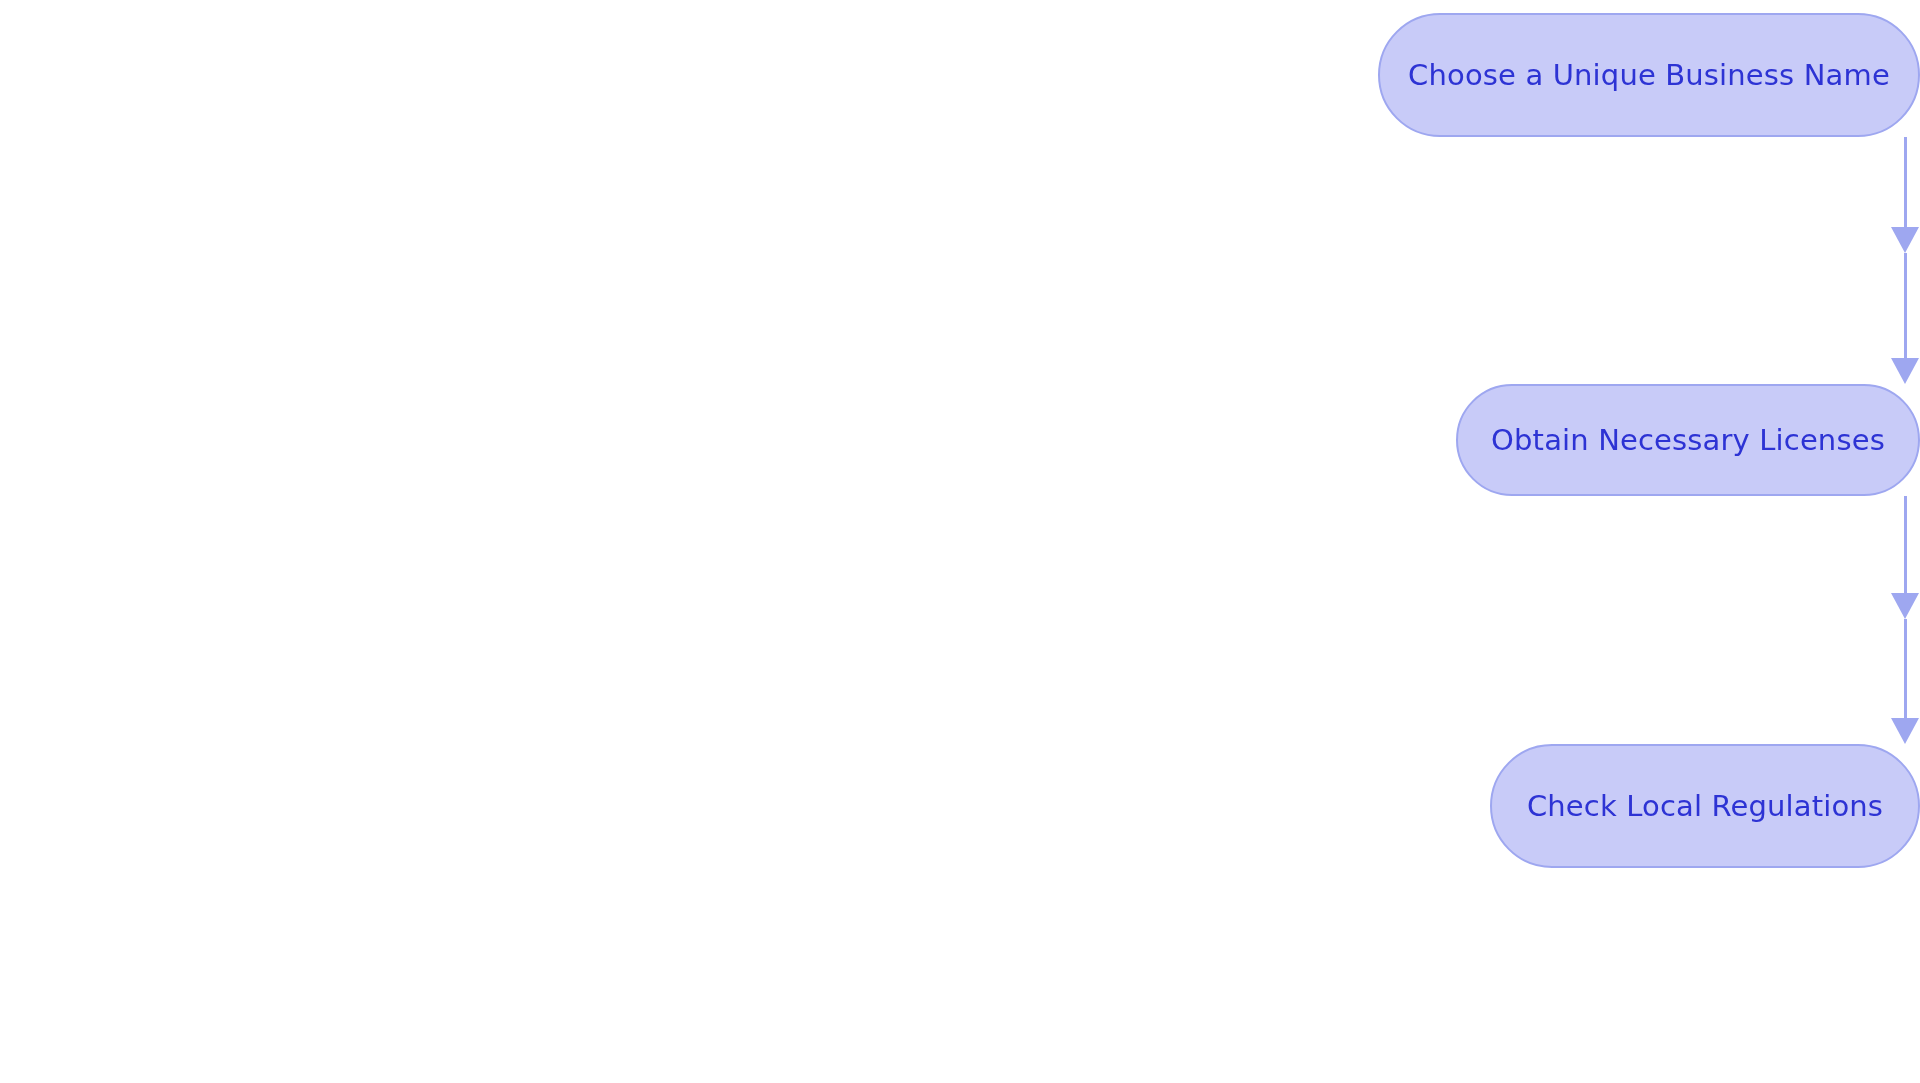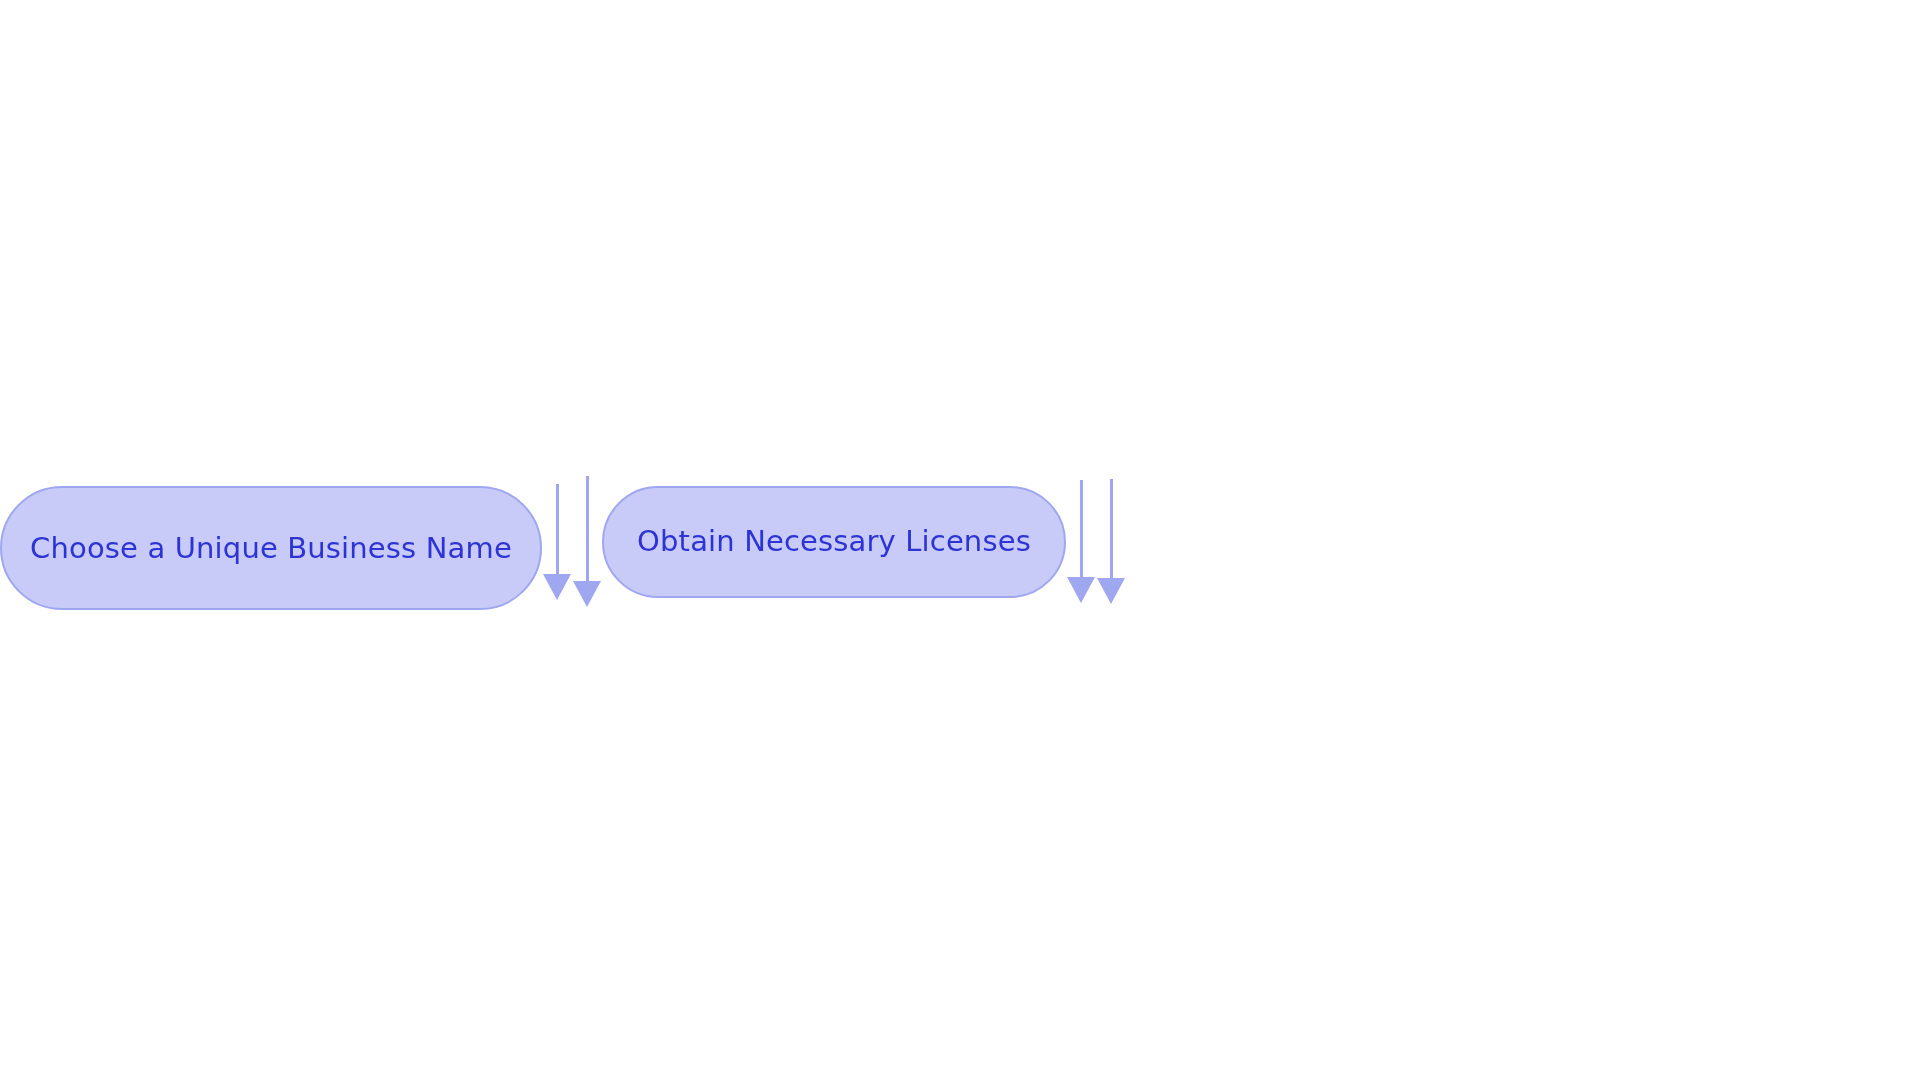--- a/index.html
+++ b/index.html
@@ -22,22 +22,22 @@
     background: #ffffff;
   }
 
   .flow-column {
     position: absolute;
     left: 0;
     top: 0;
     width: 1920px;
     height: 1083px;
     display: flex;
-    flex-direction: row;
-    align-items: center;
+    flex-direction: column;
+    align-items: flex-end;
   }
 
   .node {
     box-sizing: border-box;
     display: flex;
     align-items: center;
     justify-content: center;
     background: #c8cbf8;
     border: 2px solid #9ea7f0;
     border-radius: 999px;
@@ -110,15 +110,18 @@
       <div class="connector-stem"></div>
       <div class="connector-head"></div>
     </div>
 
 
     <div class="connector" style="height:125px;">
       <div class="connector-stem"></div>
       <div class="connector-head"></div>
     </div>
 
+    <div class="node" id="node-5" style="width:430px; height:124px;">
+      <span class="node-label">Check Local Regulations</span>
+    </div>
 
   </div>
 </div>
 
 </body></html>

